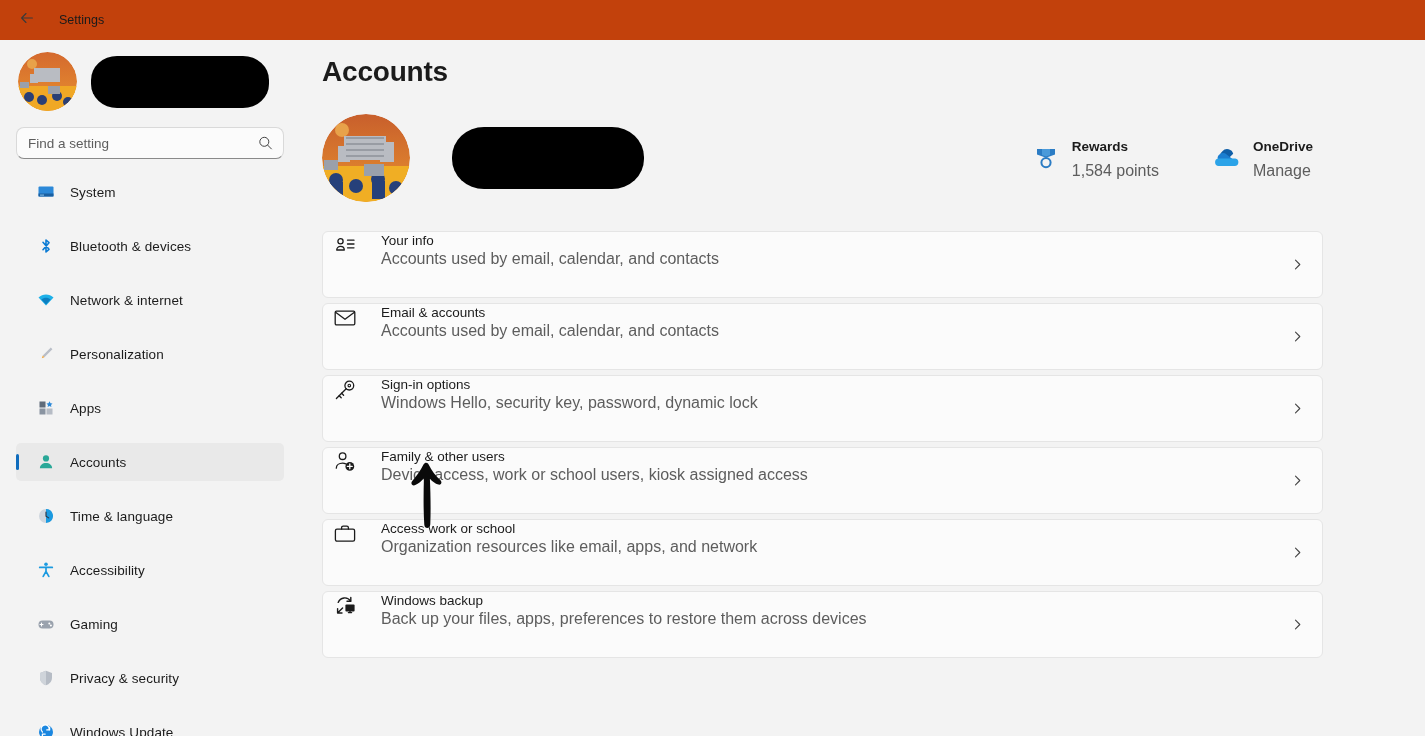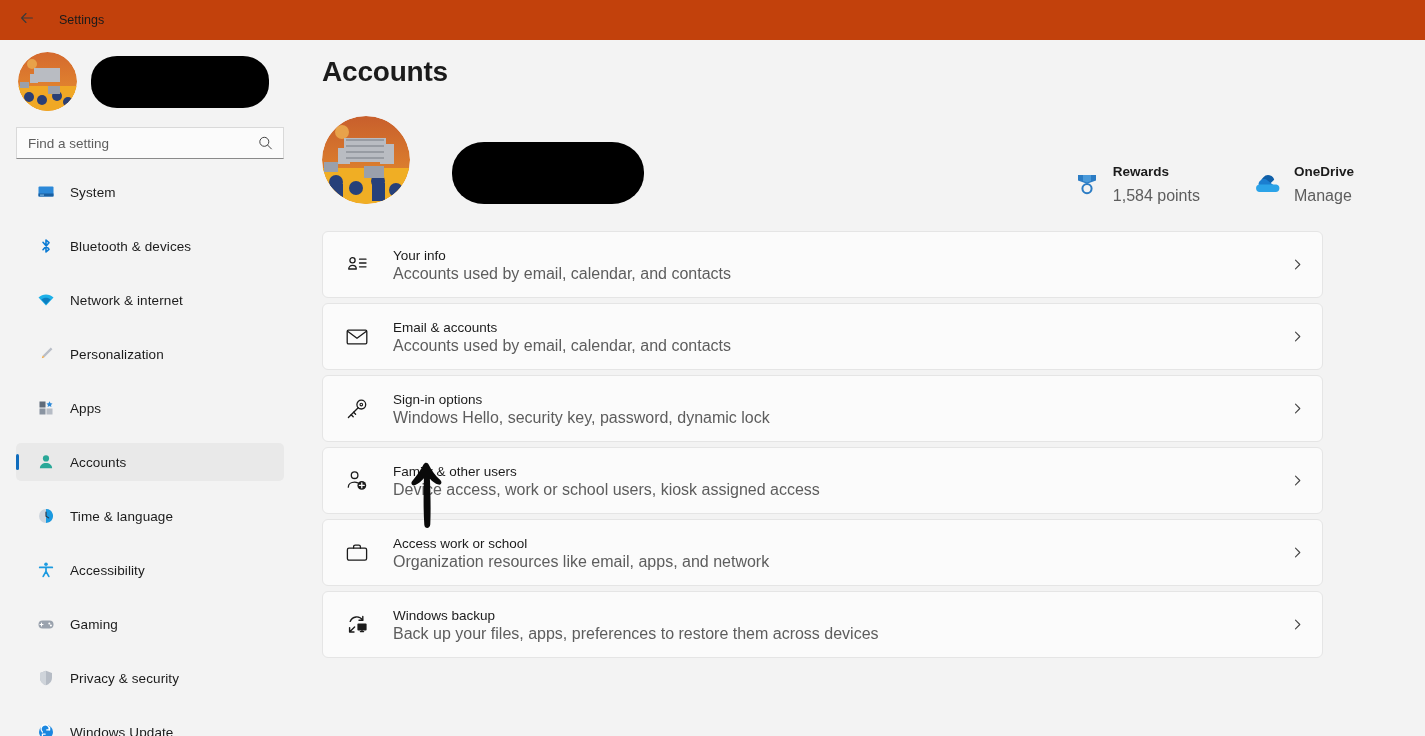--- a/index.html
+++ b/index.html
@@ -66,21 +66,21 @@
   }
   .search-wrap {
     position: relative;
     margin: 2px 0 14px 0;
   }
   .search-input {
     width: 268px;
     height: 32px;
     border: 1px solid #d9d9d9;
     border-bottom: 1px solid #8a8a8a;
-    border-radius: 0;
+    border-radius: 8px;
     background: #fbfbfb;
     font-family: "Liberation Sans", sans-serif;
     font-size: 13.5px;
     color: #1b1b1b;
     padding: 0 32px 0 11px;
     outline: none;
   }
   .search-input::placeholder { color: #5d5d5d; }
   .search-icon {
     position: absolute;
@@ -133,23 +133,23 @@
   .page-title {
     font-size: 28px;
     font-weight: bold;
     letter-spacing: -.2px;
     color: #1b1b1b;
     margin: 16px 0 0 0;
   }
 
   .account-header {
     display: flex;
-    align-items: flex-end;
+    align-items: center;
     margin-top: 24px;
-    padding-right: 71px;
+    padding-right: 112px;
     height: 92px;
   }
   .avatar-lg {
     width: 88px; height: 88px;
     border-radius: 50%;
     overflow: hidden;
     flex: 0 0 88px;
   }
   .redact-lg {
     width: 192px; height: 62px;
@@ -180,22 +180,21 @@
     flex-direction: column;
     gap: 5px;
     width: 1001px;
   }
   .card {
     height: 67px;
     background: #fbfbfb;
     border: 1px solid #e5e5e5;
     border-radius: 6px;
     display: flex;
-    align-items: center;
-    padding: 0 18px 0 20px;
+    padding: 0 18px 0 8px;
     cursor: pointer;
   }
   .card-icon {
     width: 28px; height: 28px;
     flex: 0 0 28px;
     display: flex; align-items: center; justify-content: center;
     color: #1b1b1b;
     margin-right: 22px;
   }
   .card-text { display: flex; flex-direction: column; gap: 2px; }

